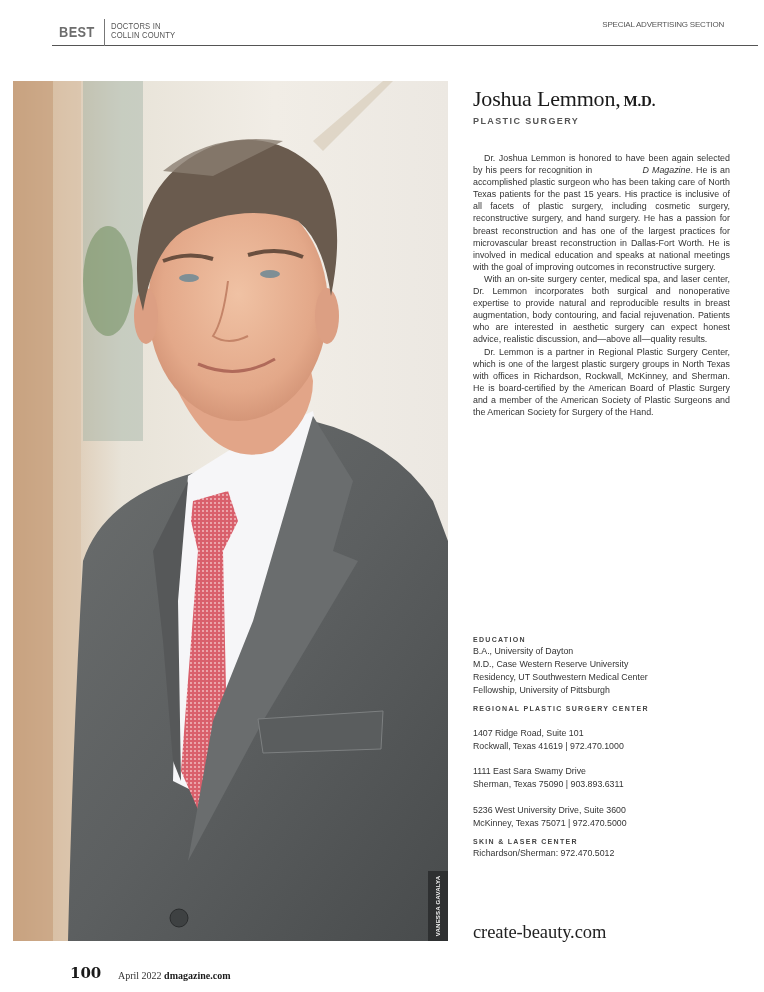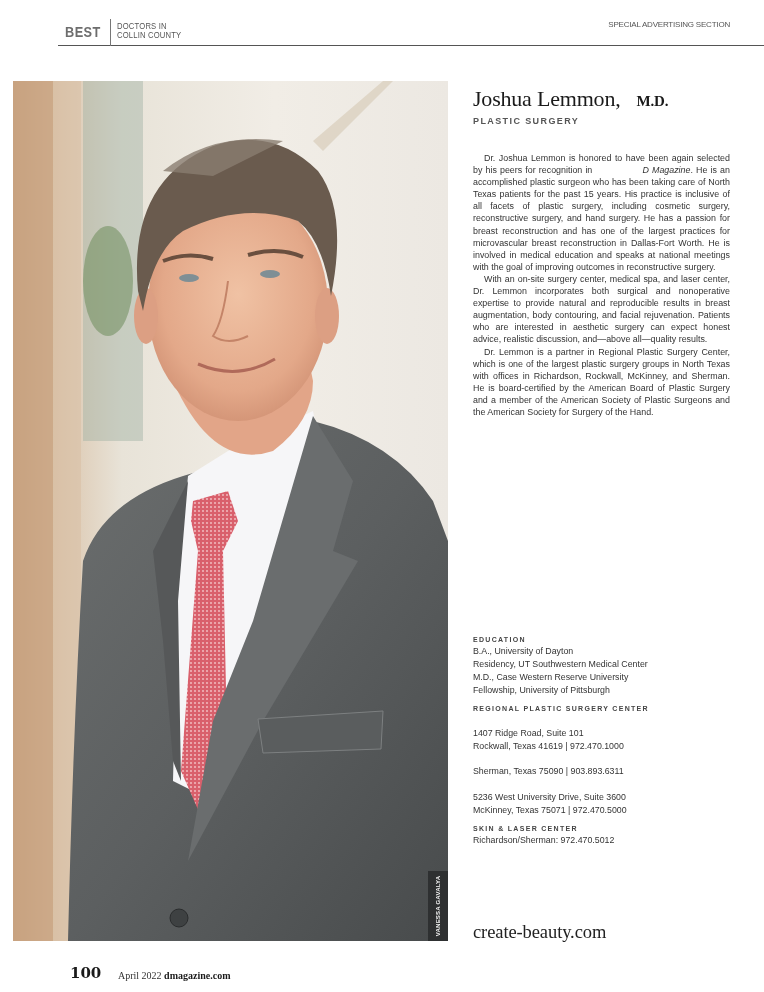--- a/index.html
+++ b/index.html
@@ -1,35 +1,35 @@
 <!DOCTYPE html>
 <html><head>
   <meta charset="utf-8">
   <style>
     * { margin: 0; padding: 0; box-sizing: border-box; }
     html, body { width: 764px; height: 992px; background: #ffffff; overflow: hidden; }
     body { position: relative; font-family: "Liberation Sans", sans-serif; color: #2b2b2b; }
 
     
-    .header { position: absolute; left: 58px; top: 17px; width: 706px; height: 29px; border-bottom: 1.5px solid #555; }
+    .header { position: absolute; left: 52px; top: 17px; width: 706px; height: 29px; border-bottom: 1.5px solid #555; }
     .best { position: absolute; left: 7px; top: 6px; font-family: "Liberation Sans", sans-serif; font-weight: bold; font-size: 15px; letter-spacing: 0.5px; color: #6d6d6d; transform: scaleX(0.85); transform-origin: left center; }
     .hdr-divider { position: absolute; left: 52px; top: 2px; width: 1px; height: 27px; background: #777; }
     .doctors-in { position: absolute; left: 59px; top: 5px; font-size: 8.5px; line-height: 9px; color: #555; letter-spacing: 0.2px; transform: scaleX(0.9); transform-origin: left top; }
     .special { position: absolute; right: 34px; top: 3px; font-size: 8px; color: #555; letter-spacing: -0.2px; }
 
     
     .photo { position: absolute; left: 13px; top: 81px; width: 435px; height: 860px; overflow: hidden; background: #efe7db; }
     .photo svg { display: block; }
     .credit { position: absolute; left: 428px; top: 873px; width: 20px; height: 66px; }
     .credit span { position: absolute; left: 50%; top: 50%; transform: translate(-50%,-50%) rotate(-90deg); white-space: nowrap; font-size: 6px; font-weight: bold; color: #f2f2f2; letter-spacing: 0.2px; }
 
     
     .col { position: absolute; left: 473px; top: 86px; width: 257px; }
     .name-line { font-family: "Liberation Serif", serif; font-size: 22px; color: #1a1a1a; line-height: 26px; letter-spacing: -0.2px; }
-    .name-line .md { font-size: 15px; font-weight: bold; margin-left: 16px; }
+    .name-line .md { font-size: 15px; font-weight: bold; margin-left: 3px; }
     .specialty { margin-top: 2px; font-size: 9px; font-weight: bold; letter-spacing: 1.4px; color: #555; }
 
     .bio { position: absolute; left: 473px; top: 152px; width: 257px; font-size: 8.9px; line-height: 12.1px; color: #333; text-align: justify; }
     .bio p { text-indent: 11px; }
     .bio em { font-style: italic; margin-left: 47px; }
 
     .info { position: absolute; left: 473px; top: 634px; width: 257px; font-size: 8.8px; line-height: 12.9px; color: #333; }
     .info .label { font-size: 7px; font-weight: bold; letter-spacing: 1.3px; color: #444; line-height: 11px; }
     .info .gap { height: 13px; }
     .info .gap-sm { height: 6px; }
@@ -140,33 +140,34 @@
 <div class="bio">
   <p><span>Dr. Joshua Lemmon is honored to have been again selected by his peers for recognition in </span><em>D Magazine</em><span>. He is an accomplished plastic surgeon who has been taking care of North Texas patients for the past 15 years. His practice is inclusive of all facets of plastic surgery, including cosmetic surgery, reconstructive surgery, and hand surgery. He has a passion for breast reconstruction and has one of the largest practices for microvascular breast reconstruction in Dallas-Fort Worth. He is involved in medical education and speaks at national meetings with the goal of improving outcomes in reconstructive surgery.</span></p>
   <p>With an on-site surgery center, medical spa, and laser center, Dr. Lemmon incorporates both surgical and nonoperative expertise to provide natural and reproducible results in breast augmentation, body contouring, and facial rejuvenation. Patients who are interested in aesthetic surgery can expect honest advice, realistic discussion, and—above all—quality results.</p>
   <p>Dr. Lemmon is a partner in Regional Plastic Surgery Center, which is one of the largest plastic surgery groups in North Texas with offices in Richardson, Rockwall, McKinney, and Sherman. He is board-certified by the American Board of Plastic Surgery and a member of the American Society of Plastic Surgeons and the American Society for Surgery of the Hand.</p>
 </div>
 
 <div class="info">
   <div class="label">EDUCATION</div>
   <div>
     <div>B.A., University of Dayton</div>
+    <div>M.D., Case Western Reserve University</div>
     <div>Residency, UT Southwestern Medical Center</div>
-    <div>M.D., Case Western Reserve University</div>
     <div>Fellowship, University of Pittsburgh</div>
   </div>
   <div class="gap-sm"></div>
   <div class="label">REGIONAL PLASTIC SURGERY CENTER</div>
   <div class="gap"></div>
   <div>
     <div>1407 Ridge Road, Suite 101</div>
     <div>Rockwall, Texas 41619  |  972.470.1000</div>
   </div>
   <div class="gap"></div>
   <div>
+    <div>1111 East Sara Swamy Drive</div>
     <div>Sherman, Texas 75090  |  903.893.6311</div>
   </div>
   <div class="gap"></div>
   <div>
     <div>5236 West University Drive, Suite 3600</div>
     <div>McKinney, Texas 75071  |  972.470.5000</div>
   </div>
   <div class="gap-sm"></div>
   <div class="label">SKIN &amp; LASER CENTER</div>
   <div>Richardson/Sherman: 972.470.5012</div>

